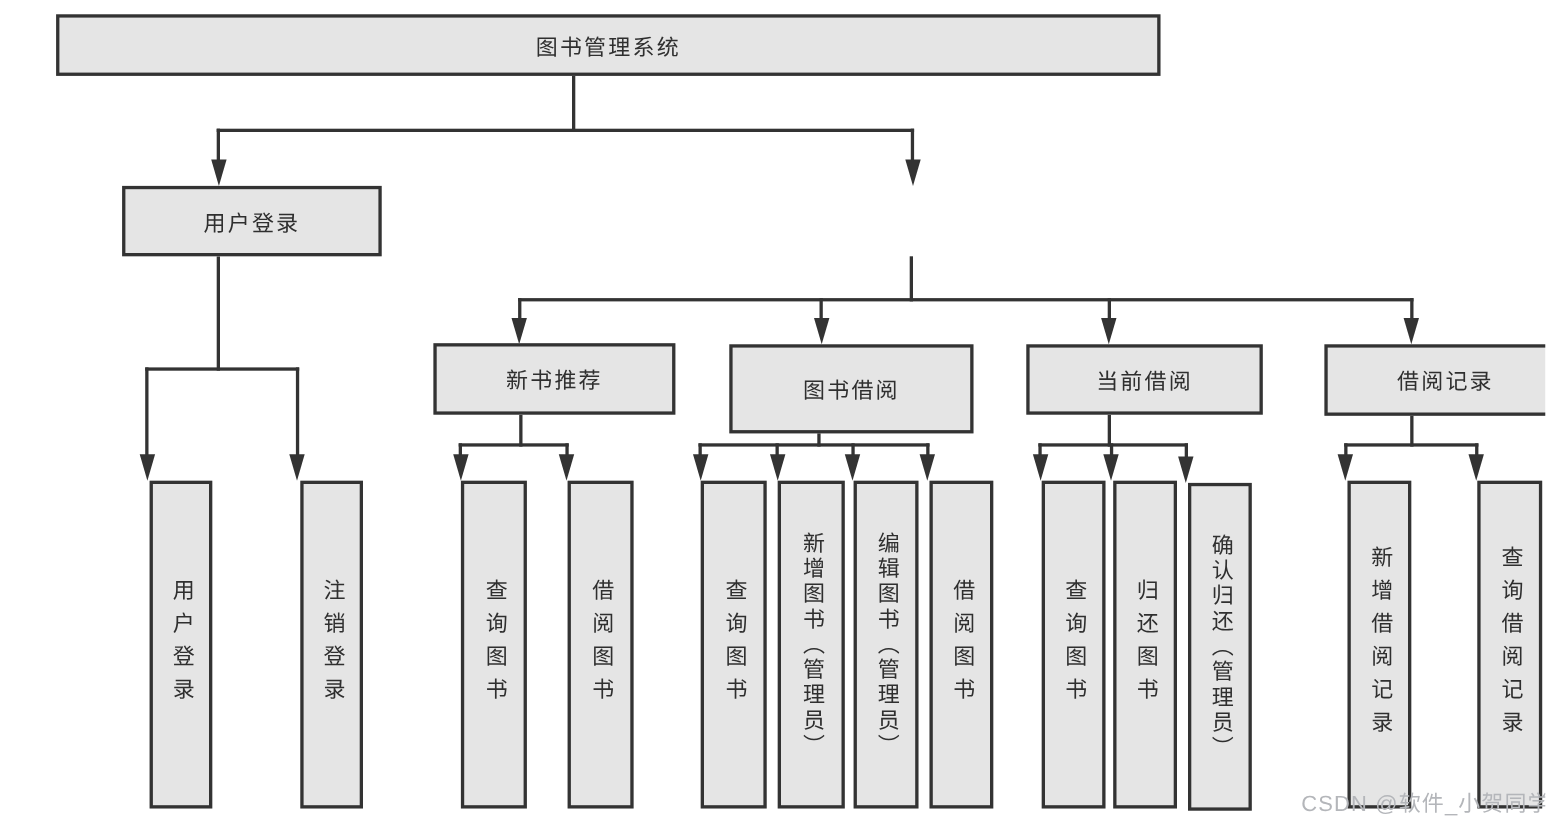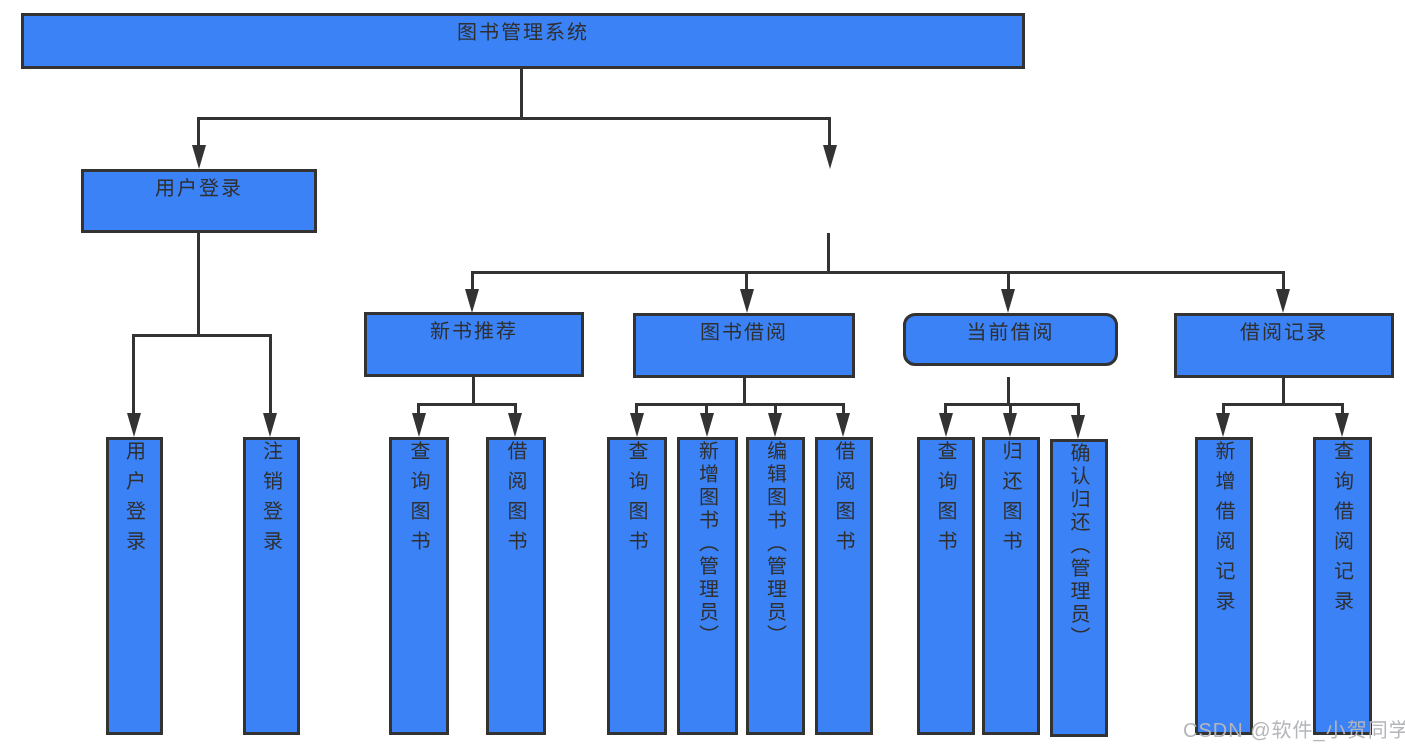--- a/index.html
+++ b/index.html
@@ -8,22 +8,23 @@
     --wm:#b4b6ba;
     --bg:#ffffff;
   }
   html,body{margin:0;padding:0;background:var(--bg);}
   body{font-family:"Liberation Sans","DejaVu Sans",sans-serif;}
   .canvas{
     position:relative;width:1405px;height:747px;background:var(--bg);overflow:hidden;
   }
   .box{
     position:absolute;box-sizing:border-box;border:3px solid var(--line);
-    background:#3b82f6;display:flex;justify-content:center;
+    background:#e5e5e5;display:flex;align-items:center;justify-content:center;
     color:var(--text);
+    margin-left:30px;
   }
   .h-box span{font-size:20px;letter-spacing:2px;white-space:nowrap;}
   .v-box span{
     writing-mode:vertical-rl;text-orientation:mixed;
     font-size:20px;letter-spacing:10px;line-height:1;
   }
   .v-box span.tight{letter-spacing:3px;}
   .line{position:absolute;background:var(--line);}
   .arrow{
     position:absolute;width:0;height:0;
@@ -103,24 +104,24 @@
     <span>图书管理系统</span>
   </div>
 
   <div class="box h-box" style="left:81px;top:169px;width:236px;height:64px;">
     <span>用户登录</span>
   </div>
 
   <div class="box h-box" style="left:364px;top:312px;width:220px;height:65px;">
     <span>新书推荐</span>
   </div>
-  <div class="box h-box" style="left:633px;top:313px;width:222px;height:65px;">
+  <div class="box h-box" style="left:633px;top:313px;width:222px;height:81px;">
     <span>图书借阅</span>
   </div>
-  <div class="box h-box" style="left:903px;top:313px;width:215px;height:53px;border-radius:12px;">
+  <div class="box h-box" style="left:903px;top:313px;width:215px;height:64px;">
     <span>当前借阅</span>
   </div>
   <div class="box h-box" style="left:1174px;top:313px;width:220px;height:65px;">
     <span>借阅记录</span>
   </div>
 
   <div class="box v-box" style="left:106px;top:437px;width:57px;height:298px;">
     <span>用户登录</span>
   </div>
   <div class="box v-box" style="left:243px;top:437px;width:57px;height:298px;">

